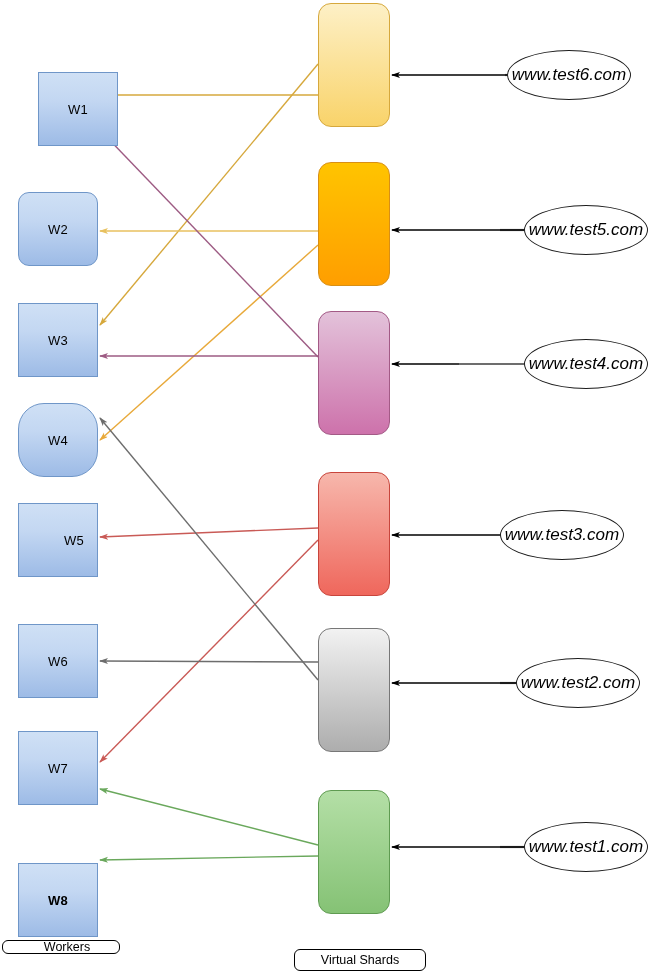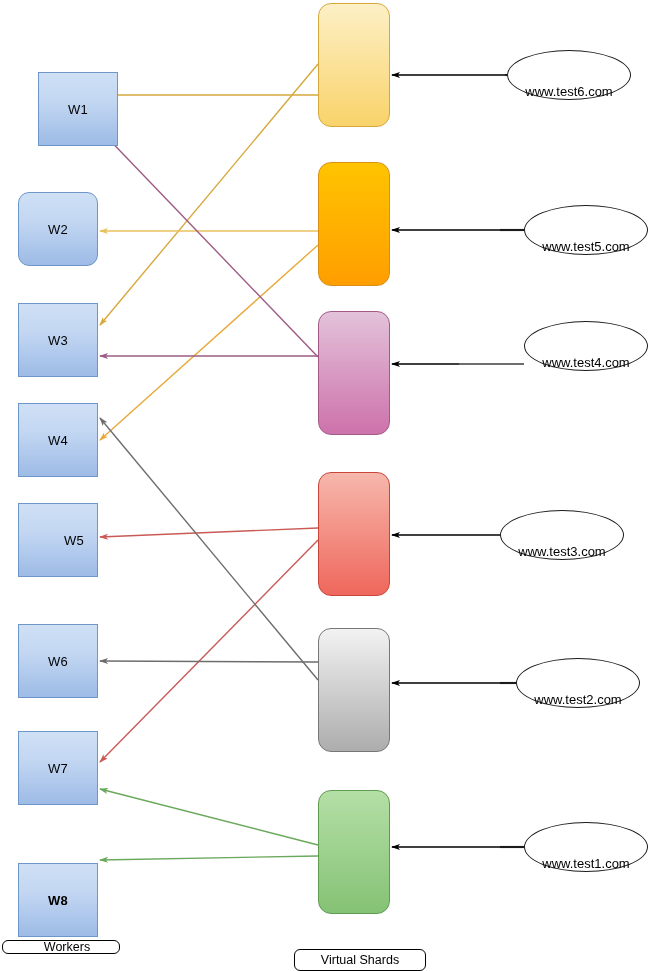--- a/index.html
+++ b/index.html
@@ -47,25 +47,26 @@
     border: 1px solid rgba(0,0,0,.25);
     border-radius: 13px;
     box-sizing: border-box;
   }
   .ellipse {
     position: absolute;
     border: 1px solid #1c1c1c;
     border-radius: 50%;
     background: #ffffff;
     display: flex;
-    align-items: flex-end;
+    align-items: center;
     justify-content: center;
-    font-size: 13px;
+    font-size: 17px;
     color: #000000;
     box-sizing: border-box;
+    font-style: italic;
   }
   .legend-box {
     position: absolute;
     border: 1px solid #000000;
     border-radius: 6px;
     background: #ffffff;
     display: flex;
     align-items: center;
     justify-content: center;
     font-size: 12.5px;
@@ -134,21 +135,21 @@
   <div id="workers-layer">
       <div class="worker-box" style="left: 18px; top: 72px; margin-left: 20px;">
         <span>W1</span>
       </div>
       <div class="worker-box" style="left: 18px; top: 192px; border-radius: 11px;">
         <span>W2</span>
       </div>
       <div class="worker-box" style="left: 18px; top: 303px;">
         <span>W3</span>
       </div>
-      <div class="worker-box" style="left: 18px; top: 403px;">
+      <div class="worker-box" style="left: 18px; top: 403px; border-radius: 26px;">
         <span>W4</span>
       </div>
       <div class="worker-box" style="left: 18px; top: 503px; padding-left: 32px;">
         <span>W5</span>
       </div>
       <div class="worker-box" style="left: 18px; top: 624px;">
         <span>W6</span>
       </div>
       <div class="worker-box" style="left: 18px; top: 731px; text-align: right;">
         <span>W7</span>
@@ -165,21 +166,21 @@
       <div class="shard-box" style="top: 628px; background: linear-gradient(rgb(242, 242, 242) 0%, rgb(173, 173, 173) 100%); border-color: rgb(119, 119, 119);"></div>
       <div class="shard-box" style="top: 790px; background: linear-gradient(rgb(180, 223, 166) 0%, rgb(133, 194, 117) 100%); border-color: rgb(95, 155, 81);"></div>
     </div>
   <div id="requests-layer">
       <div class="ellipse" style="left: 507px; top: 50px; width: 124px; height: 50px;">
         <span>www.test6.com</span>
       </div>
       <div class="ellipse" style="left: 524px; top: 205px; width: 124px; height: 50px;">
         <span>www.test5.com</span>
       </div>
-      <div class="ellipse" style="left: 524px; top: 321px; width: 124px; height: 50px;">
+      <div class="ellipse" style="left: 524px; top: 339px; width: 124px; height: 50px;">
         <span>www.test4.com</span>
       </div>
       <div class="ellipse" style="left: 500px; top: 510px; width: 124px; height: 50px;">
         <span>www.test3.com</span>
       </div>
       <div class="ellipse" style="left: 516px; top: 658px; width: 124px; height: 50px;">
         <span>www.test2.com</span>
       </div>
       <div class="ellipse" style="left: 524px; top: 822px; width: 124px; height: 50px;">
         <span>www.test1.com</span>

